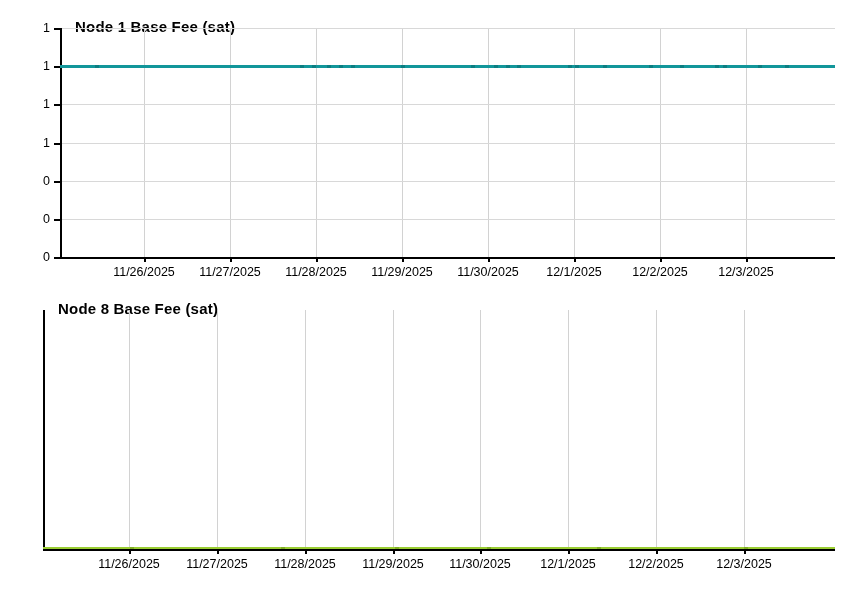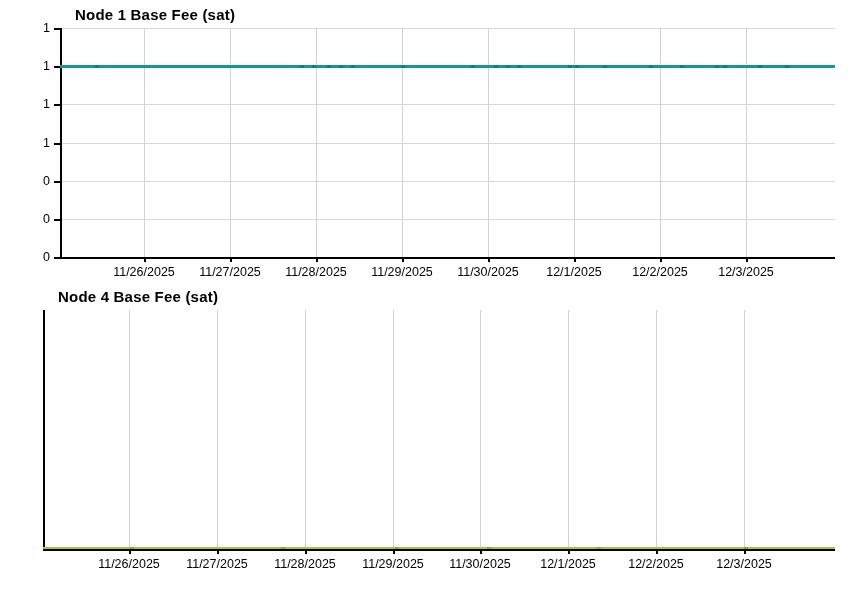--- a/index.html
+++ b/index.html
@@ -2,21 +2,21 @@
 <html><head>
 <meta charset="utf-8">
 <style>
   html,body{margin:0;padding:0;background:#ffffff;}
   .canvas{
     position:relative;width:860px;height:600px;background:#ffffff;
     font-family:"Liberation Sans",sans-serif;overflow:hidden;
   }
   .chart-title{
     position:absolute;font-size:15px;font-weight:700;color:#000;
-    white-space:nowrap;letter-spacing:0.2px;
+    white-space:nowrap;letter-spacing:0.2px;margin-top:12px;
   }
   .plot{position:absolute;}
   .vgrid{position:absolute;top:0;width:1px;background:#d2d2d2;}
   .hgrid{position:absolute;left:0;height:1px;background:#d8d8d8;}
   .axis-left{position:absolute;left:0;top:0;width:1.5px;background:#000;}
   .axis-bottom{position:absolute;left:0;height:1.5px;background:#000;}
   .ytick{position:absolute;width:6px;height:1.5px;background:#000;}
   .xtick{position:absolute;width:1.5px;height:5px;background:#000;}
   .ylabel{
     position:absolute;font-size:12.5px;color:#000;text-align:right;width:26px;
@@ -101,21 +101,21 @@
         <div class="marker-dash" style="left: 589px; top: 37px; width: 4px; height: 3px; background: rgb(11, 126, 130);"></div>
         <div class="marker-dash" style="left: 620px; top: 37px; width: 4px; height: 3px; background: rgb(11, 126, 130);"></div>
         <div class="marker-dash" style="left: 655px; top: 37px; width: 4px; height: 3px; background: rgb(11, 126, 130);"></div>
         <div class="marker-dash" style="left: 663px; top: 37px; width: 4px; height: 3px; background: rgb(11, 126, 130);"></div>
         <div class="marker-dash" style="left: 698px; top: 37px; width: 4px; height: 3px; background: rgb(11, 126, 130);"></div>
         <div class="marker-dash" style="left: 725px; top: 37px; width: 4px; height: 3px; background: rgb(11, 126, 130);"></div>
       </div>
   </section>
 
   <section>
-    <div class="chart-title" style="left:58px;top:288px;">Node 4 Base Fee (sat)</div>
+    <div class="chart-title" style="left:58px;top:288px;">Node 8 Base Fee (sat)</div>
     <div class="plot" id="plot-1" style="left:43px;top:310px;width:792px;height:239px;">
         <div class="vgrid" style="left: 86px; height: 239px; background: rgb(210, 210, 210);"></div>
         <div class="xtick" style="left: 86px; top: 239px; background: rgb(0, 0, 0);"></div>
         <div class="xlabel" style="left: 86px; top: 247px;">11/26/2025</div>
         <div class="vgrid" style="left: 174px; height: 239px; background: rgb(210, 210, 210);"></div>
         <div class="xtick" style="left: 174px; top: 239px; background: rgb(0, 0, 0);"></div>
         <div class="xlabel" style="left: 174px; top: 247px;">11/27/2025</div>
         <div class="vgrid" style="left: 262px; height: 239px; background: rgb(210, 210, 210);"></div>
         <div class="xtick" style="left: 262px; top: 239px; background: rgb(0, 0, 0);"></div>
         <div class="xlabel" style="left: 262px; top: 247px;">11/28/2025</div>

